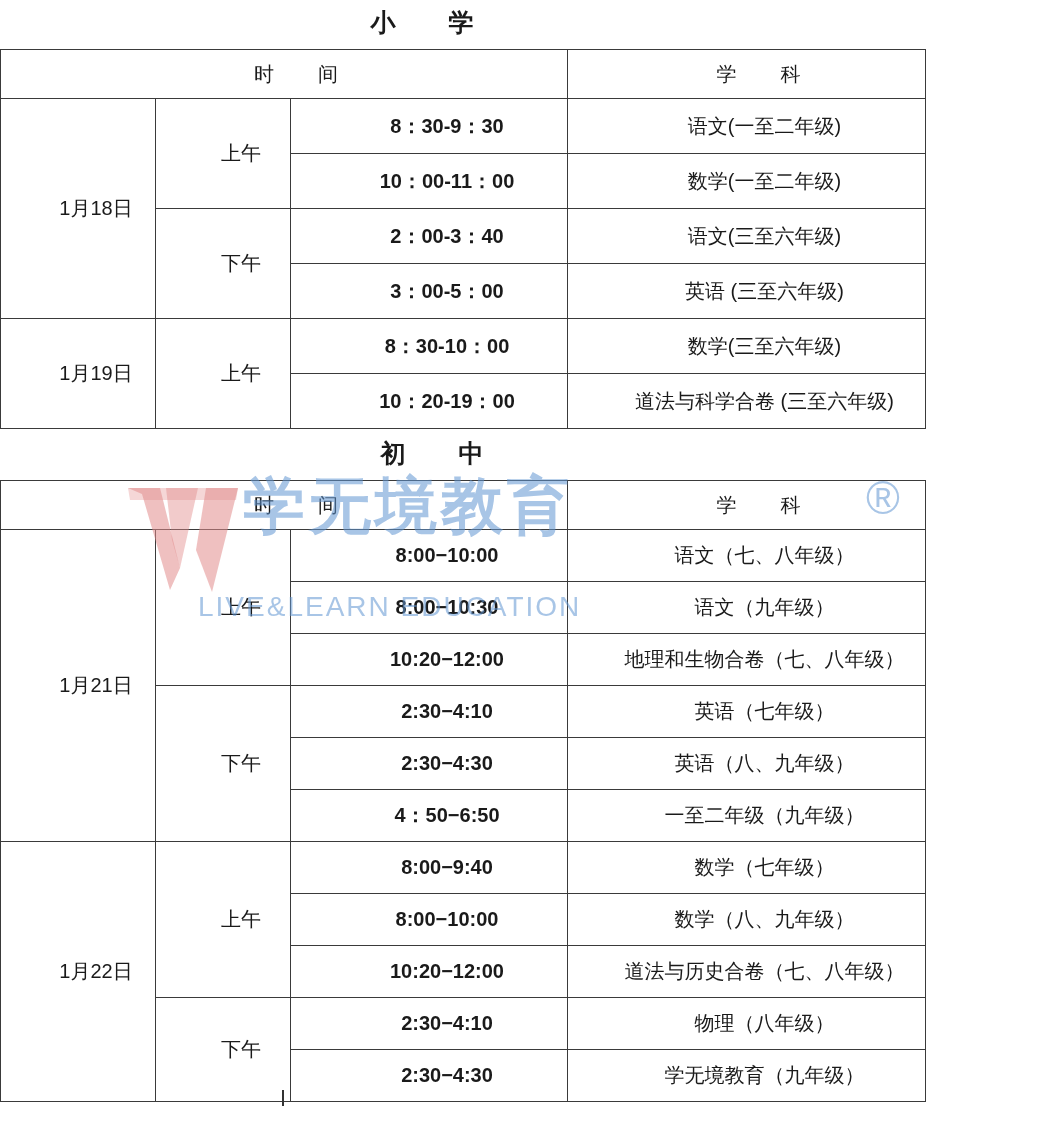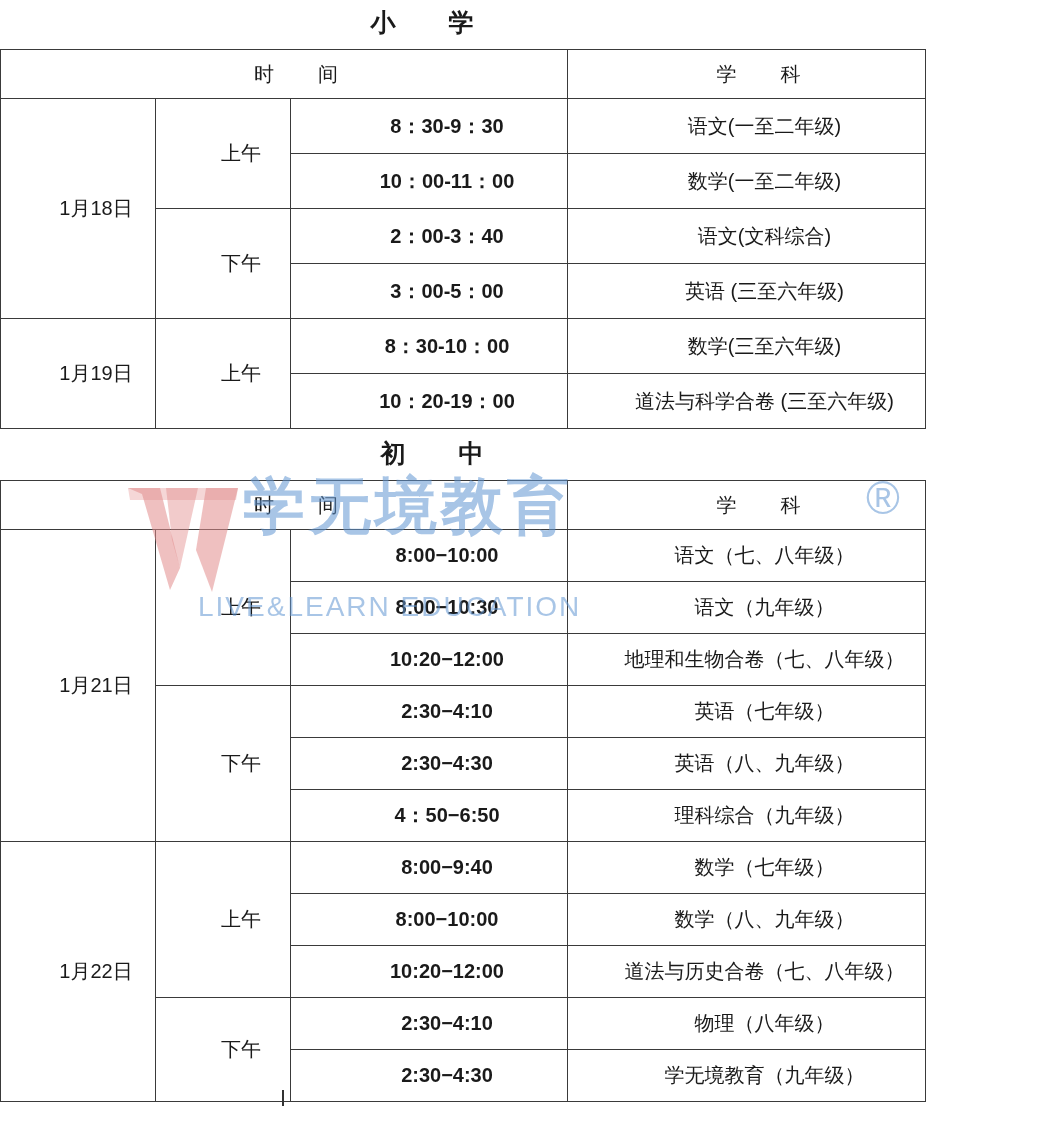--- a/index.html
+++ b/index.html
@@ -152,21 +152,21 @@
         <td class="time-cell">8：30-9：30</td>
         <td class="subj-cell">语文(一至二年级)</td>
       </tr>
       <tr class="row-h-p">
         <td class="time-cell">10：00-11：00</td>
         <td class="subj-cell">数学(一至二年级)</td>
       </tr>
       <tr class="row-h-p">
         <td rowspan="2">下午</td>
         <td class="time-cell">2：00-3：40</td>
-        <td class="subj-cell">语文(文科综合)</td>
+        <td class="subj-cell">语文(三至六年级)</td>
       </tr>
       <tr class="row-h-p">
         <td class="time-cell">3：00-5：00</td>
         <td class="subj-cell">英语 (三至六年级)</td>
       </tr>
       <tr class="row-h-p">
         <td class="date-cell" rowspan="2">1月19日</td>
         <td rowspan="2">上午</td>
         <td class="time-cell">8：30-10：00</td>
         <td class="subj-cell">数学(三至六年级)</td>
@@ -210,21 +210,21 @@
         <td rowspan="3">下午</td>
         <td class="time-cell">2:30−4:10</td>
         <td class="subj-cell">英语（七年级）</td>
       </tr>
       <tr class="row-h-m">
         <td class="time-cell">2:30−4:30</td>
         <td class="subj-cell">英语（八、九年级）</td>
       </tr>
       <tr class="row-h-m">
         <td class="time-cell">4：50−6:50</td>
-        <td class="subj-cell">理科综合（九年级）</td>
+        <td class="subj-cell">一至二年级（九年级）</td>
       </tr>
       <tr class="row-h-m">
         <td class="date-cell" rowspan="5">1月22日</td>
         <td rowspan="3">上午</td>
         <td class="time-cell">8:00−9:40</td>
         <td class="subj-cell">数学（七年级）</td>
       </tr>
       <tr class="row-h-m">
         <td class="time-cell">8:00−10:00</td>
         <td class="subj-cell">数学（八、九年级）</td>

